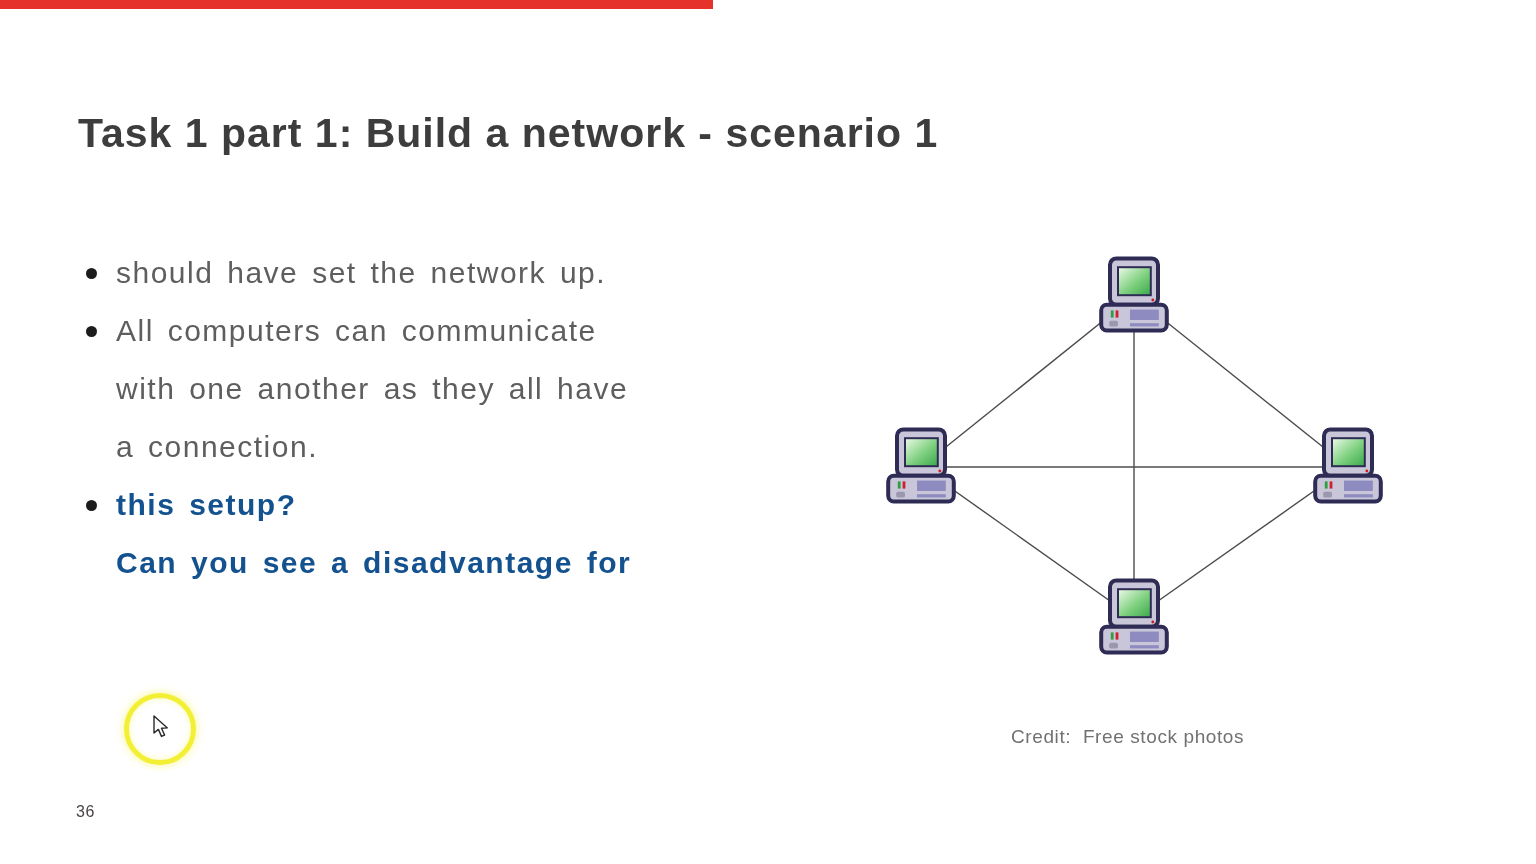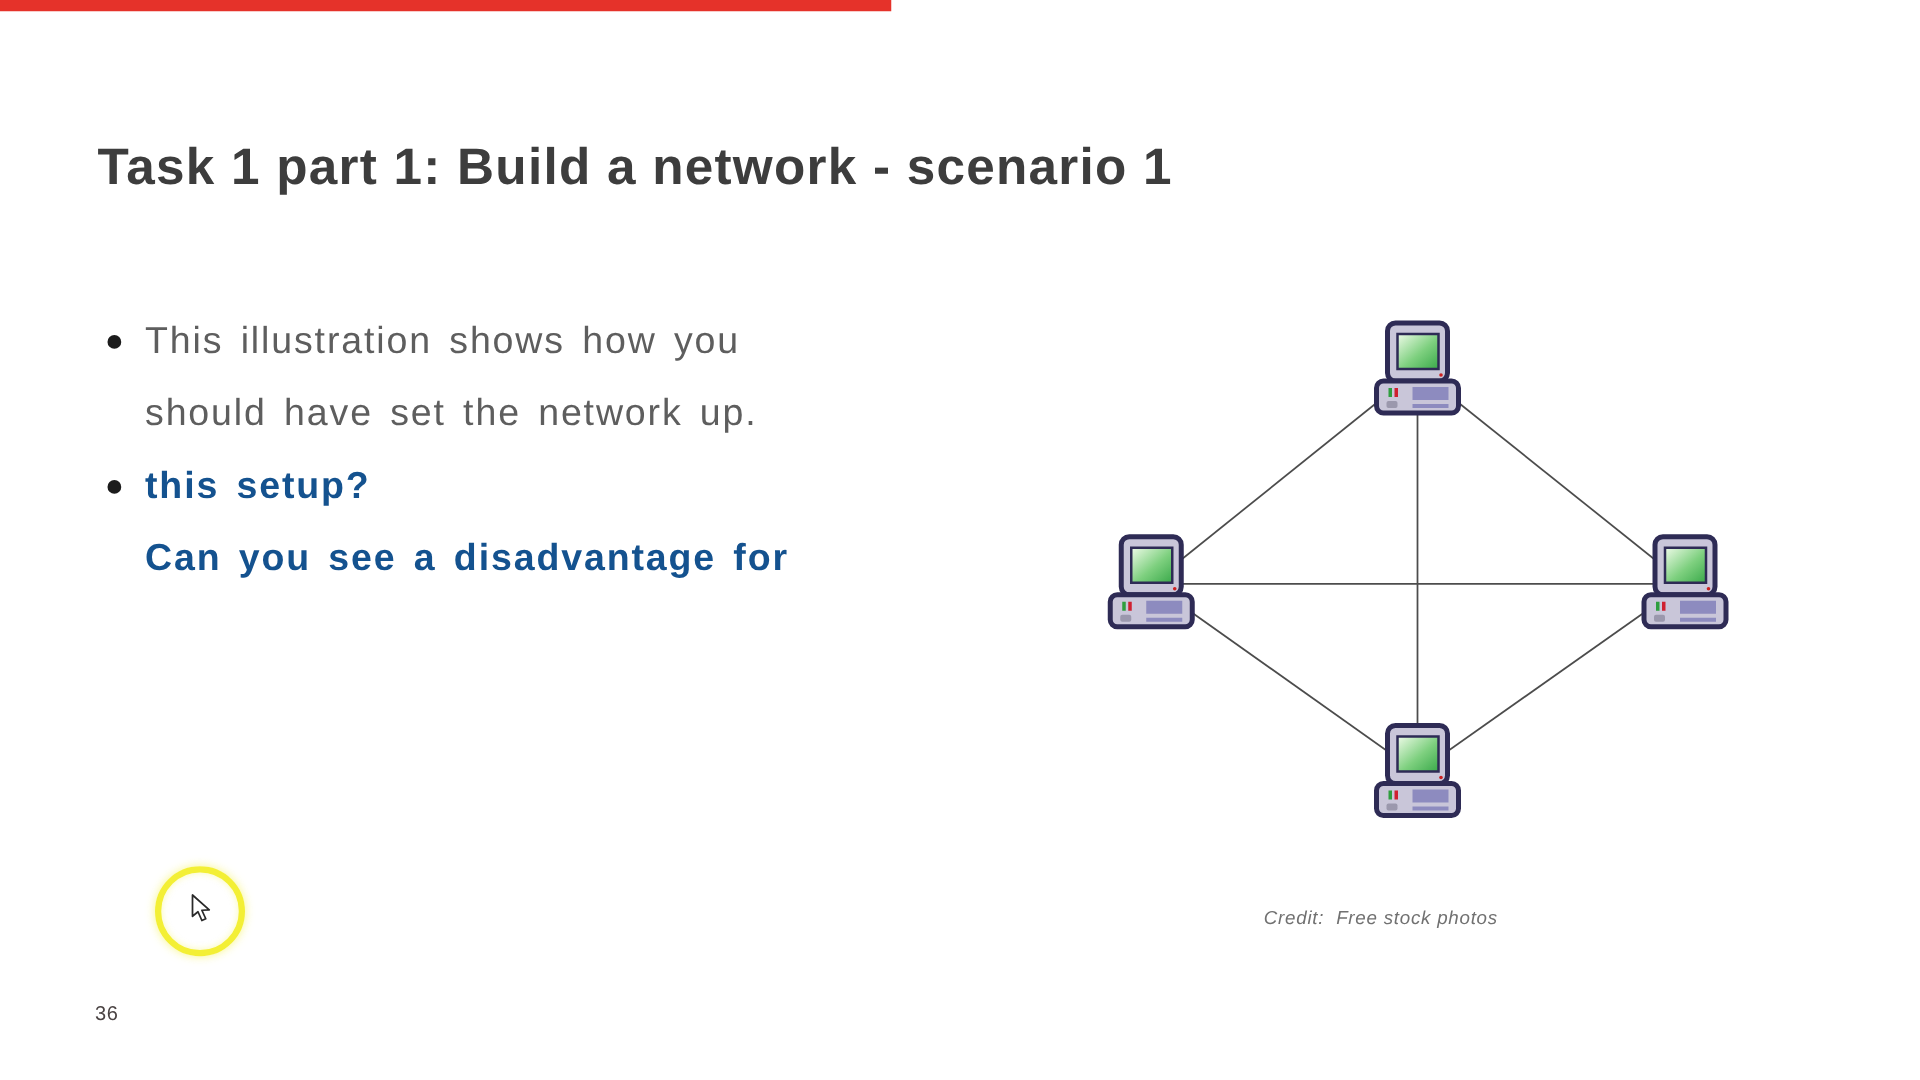--- a/index.html
+++ b/index.html
@@ -41,40 +41,44 @@
     position:absolute;left:124px;top:693px;width:62px;height:62px;
     border:5px solid rgba(242,238,36,0.92);border-radius:50%;
     box-shadow:0 0 8px rgba(242,238,36,0.55), inset 0 0 6px rgba(242,238,36,0.35);
   }
   .cursor{position:absolute;left:152px;top:715px;width:20px;height:23px;}
   
   .diagram{position:absolute;left:870px;top:240px;width:540px;height:440px;}
   
   .credit{
     position:absolute;left:1011px;top:726px;
-    font-size:15px;color:#717171;letter-spacing:0.6px;white-space:pre;font-style:italic;
+    font-size:19px;color:#717171;letter-spacing:0.6px;white-space:pre;
   }
   .page-number{
     position:absolute;left:76px;top:803px;
     font-size:16px;color:#4b4444;letter-spacing:0.5px;
   }
 </style>
 </head>
 <body>
 
 <div class="slide">
 
   <div class="progress-bar"></div>
 
   <h1 class="title">Task 1 part 1: Build a network - scenario 1</h1>
 
   <ul class="bullets">
     <li>
-      <span>This illustration shows how you</span>
       <span>should have set the network up.</span>
+    </li>
+    <li>
+      <span>All computers can communicate</span>
+      <span>with one another as they all have</span>
+      <span>a connection.</span>
     </li>
     <li class="emphasis">
       <span>this setup?</span>
       <span>Can you see a disadvantage for</span>
     </li>
   </ul>
 
   <svg class="diagram" viewBox="0 0 540 440" aria-hidden="true">
     <defs>
       <linearGradient id="scrGrad" x1="0" y1="0" x2="1" y2="1">

